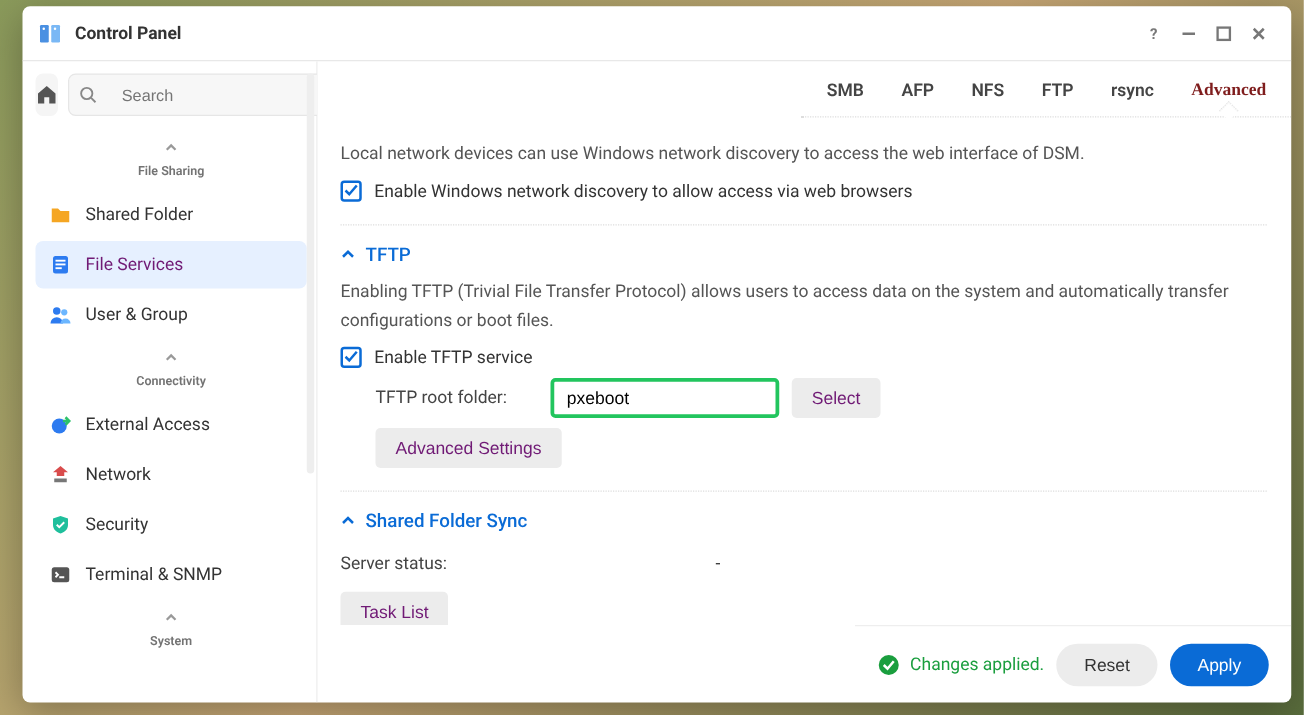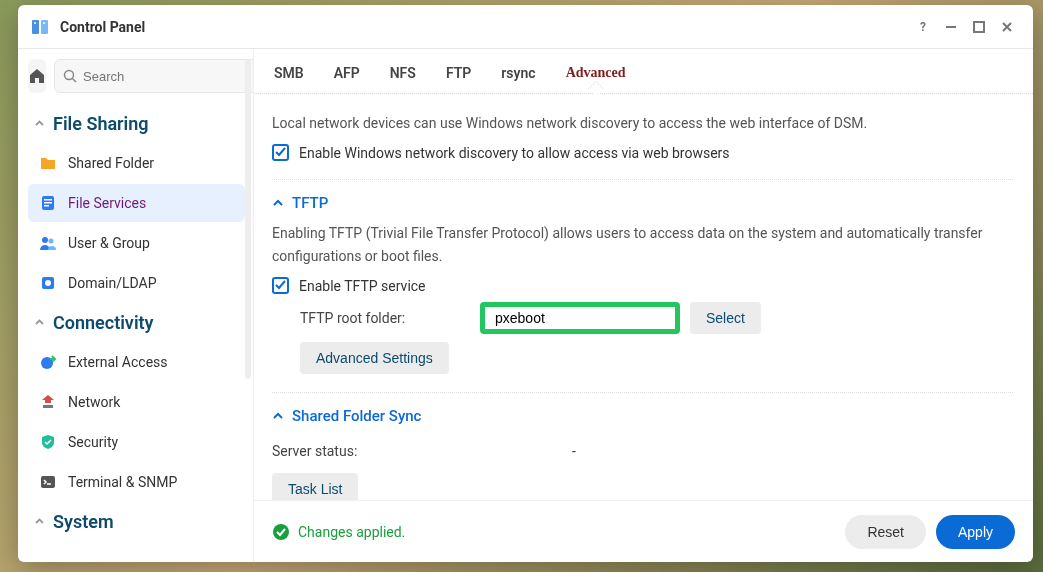--- a/index.html
+++ b/index.html
@@ -8,43 +8,43 @@
 .titlebar { height: 44px; display: flex; align-items: center; padding: 0 12px; border-bottom: 1px solid #e8e8e8; }
 .app-icon { width: 20px; height: 20px; margin-right: 10px; display: flex; align-items: center; justify-content: center; }
 .app-title { font-weight: 700; font-size: 14px; color: #333; flex: 1; }
 .winbtn { width: 28px; height: 28px; display: flex; align-items: center; justify-content: center; cursor: pointer; color: #666; border-radius: 4px; }
 .body { flex: 1; display: flex; overflow: hidden; }
 .sidebar { width: 236px; border-right: 1px solid #eee; overflow-y: auto; padding: 10px 8px 10px 10px; position: relative; }
 .sidebar::-webkit-scrollbar { width: 8px; }
 .sidebar::-webkit-scrollbar-thumb { background: #ddd; border-radius: 4px; }
 .home-row { display: flex; gap: 8px; margin-bottom: 12px; align-items: center; }
 .home-btn { width: 36px; height: 34px; background: #f5f5f5; border-radius: 6px; display: flex; align-items: center; justify-content: center; cursor: pointer; }
-.search-wrap { flex: 1; position: relative; height: 34px; background: #f7f7f7; border: 1px solid #e6e6e6; border-radius: 6px; display: flex; align-items: center; padding: 0 8px; }
+.search-wrap { flex: 1; position: relative; height: 34px; background: #f7f7f7; border: 1px solid #e6e6e6; border-radius: 6px; display: flex; align-items: center; padding: 0 8px; gap: 14px; }
 .search-wrap svg { margin-right: 6px; }
 .search-input { border: none; background: transparent; outline: none; flex: 1; font-size: 13px; color: #555; }
-.section-head { display: flex; align-items: center; gap: 8px; padding: 8px 6px; color: #0c4a6e; font-weight: 600; font-size: 18px; cursor: pointer; }
+.section-head { display: flex; align-items: center; gap: 8px; padding: 8px 6px; color: #737373; font-weight: 600; font-size: 10px; cursor: pointer; flex-direction: column; }
 .nav-item { display: flex; align-items: center; gap: 10px; padding: 9px 10px; border-radius: 6px; cursor: pointer; color: #333; margin: 2px 0; }
 .nav-item.active { background: #e6f0ff; color: #701a75; }
 .nav-icon { width: 20px; height: 20px; display: flex; align-items: center; justify-content: center; flex-shrink: 0; }
-.content { flex: 1; display: flex; flex-direction: column; overflow: hidden; }
+.content { flex: 1; display: flex; flex-direction: column; overflow: hidden; align-items: flex-end; }
 .tabs { display: flex; gap: 26px; padding: 12px 18px 0 18px; border-bottom: 1px dotted #ddd; }
 .tab { padding: 4px 2px 12px 2px; font-weight: 600; font-size: 14px; color: #444; cursor: pointer; position: relative; }
 .tab.active { color: #7f1d1d; font-family: Liberation Serif, serif; }
 .tab.active::after { content: ""; position: absolute; bottom: -1px; left: 50%; transform: translateX(-50%); width: 10px; height: 10px; background: #fff; border: 1px dotted #ddd; border-bottom: none; border-right: none; transform: translateX(-50%) rotate(45deg); }
 .scroll { flex: 1; overflow-y: auto; padding: 18px 20px 10px 18px; }
 .desc { color: #555; line-height: 1.6; margin-bottom: 10px; }
 .checkbox-row { display: flex; align-items: center; gap: 10px; margin: 8px 0; }
 .chk { width: 17px; height: 17px; border: 2px solid #0a6bd6; border-radius: 3px; display: flex; align-items: center; justify-content: center; cursor: pointer; background: #fff; }
 .chk svg { display: block; }
 .sect-divider { border-top: 1px dotted #ddd; margin-top: 18px; }
 .sect-head { display: flex; align-items: center; gap: 8px; padding: 14px 0 10px 0; color: #0a6bd6; font-weight: 500; font-size: 15px; cursor: pointer; }
 .form-row { display: flex; align-items: center; gap: 10px; margin: 8px 0 8px 28px; }
 .form-label { width: 130px; color: #444; }
-.txt { height: 32px; border: 5px solid #22c55e; border-radius: 4px; padding: 0 10px; width: 200px; font-size: 14px; outline: none; margin-left: 40px; }
-.btn { height: 32px; padding: 0 16px; border: none; background: #ececec; color: #0c4a6e; border-radius: 4px; cursor: pointer; font-size: 14px; }
+.txt { height: 32px; border: 3px solid #22c55e; border-radius: 4px; padding: 0 10px; width: 183px; font-size: 14px; outline: none; }
+.btn { height: 32px; padding: 0 16px; border: none; background: #ececec; color: #701a75; border-radius: 4px; cursor: pointer; font-size: 14px; }
 .kv-row { display: flex; align-items: center; padding: 8px 0; }
 .kv-label { width: 300px; color: #444; }
 .footer { height: 62px; border-top: 1px solid #eee; display: flex; align-items: center; padding: 0 18px; gap: 10px; }
 .status { display: flex; align-items: center; gap: 8px; color: #1a9e3e; font-size: 14px; flex: 1; }
 .btn-pill { height: 34px; padding: 0 22px; border: none; border-radius: 17px; cursor: pointer; font-size: 14px; }
 .btn-reset { background: #ececec; color: #333; }
 .btn-apply { background: #0a6bd6; color: #fff; font-weight: 500; }
 .scrollbar-hint { position: absolute; right: 2px; top: 10px; width: 6px; height: 320px; background: #eee; border-radius: 3px; }
 </style>
 </head>
@@ -130,29 +130,20 @@
             <span class="nav-icon">
               <svg width="18" height="18" viewBox="0 0 18 18">
                 <circle cx="6" cy="6" r="3" fill="#2d7bf0"></circle>
                 <circle cx="12" cy="7" r="2.5" fill="#6bb6ff"></circle>
                 <path d="M1 16 a5 5 0 0 1 10 0 Z" fill="#2d7bf0"></path>
                 <path d="M9 16 a4 4 0 0 1 8 0 Z" fill="#6bb6ff"></path>
               </svg>
             </span>
             <span>User &amp; Group</span>
           </div>
-          <div class="nav-item">
-            <span class="nav-icon">
-              <svg width="18" height="18" viewBox="0 0 18 18">
-                <rect x="3" y="3" width="12" height="12" rx="2" fill="#2d7bf0"></rect>
-                <circle cx="9" cy="9" r="3" fill="#fff"></circle>
-              </svg>
-            </span>
-            <span>Domain/LDAP</span>
-          </div>
           <div class="section-head">
             <svg width="11" height="11" viewBox="0 0 11 11">
               <path d="M2 7 L5.5 3.5 L9 7" stroke="#999" stroke-width="1.8" fill="none"></path>
             </svg>
             <span>Connectivity</span>
           </div>
           <div class="nav-item">
             <span class="nav-icon">
               <svg width="18" height="18" viewBox="0 0 18 18">
                 <circle cx="8" cy="10" r="6" fill="#2d7bf0"></circle>

